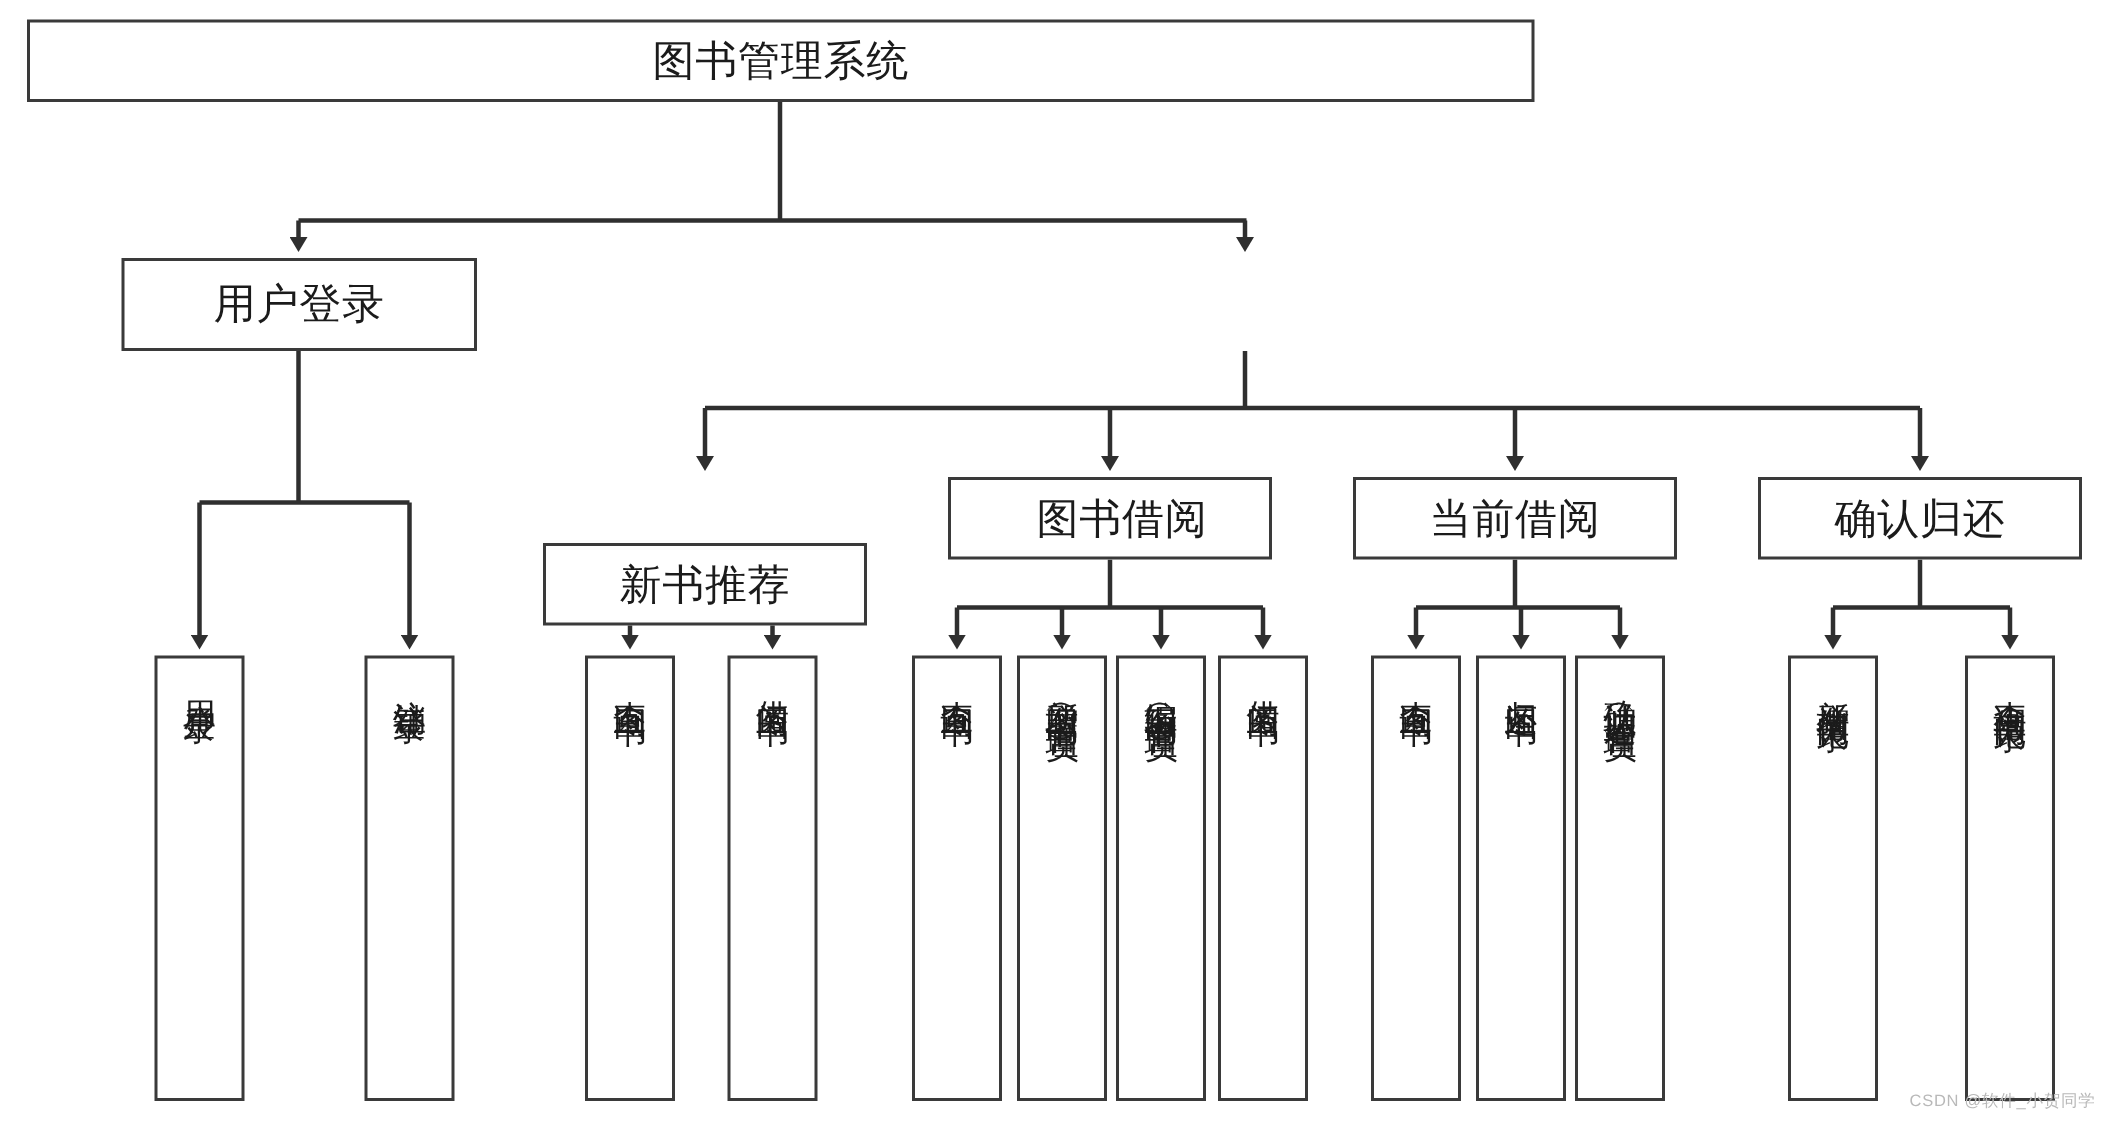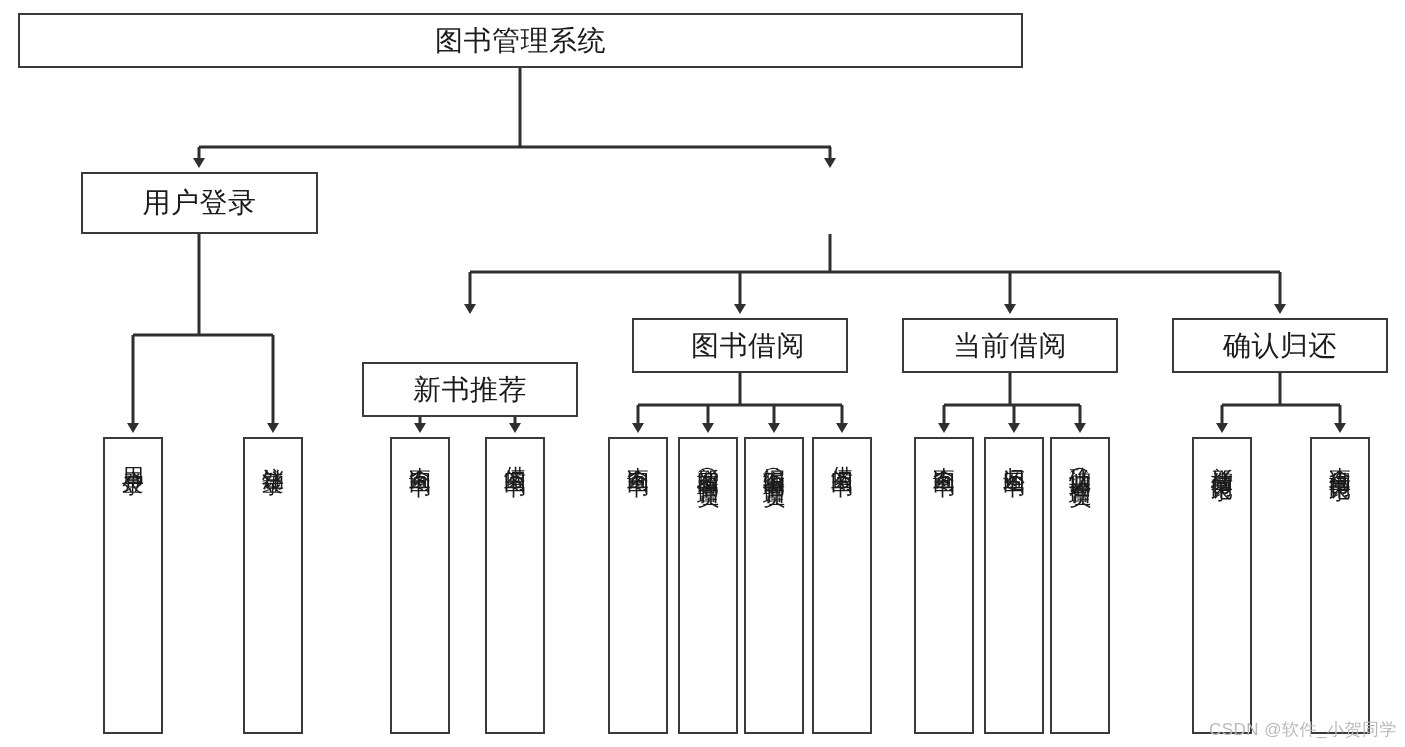--- a/index.html
+++ b/index.html
@@ -53,21 +53,21 @@
     text-orientation: upright;
     font-size: 22px;
     letter-spacing: 3px;
     line-height: 1;
     white-space: nowrap;
   }
   #watermark {
     position: absolute;
     right: 8px;
     bottom: 6px;
-    font-size: 17px;
+    font-size: 11px;
     color: #b9b9b9;
     letter-spacing: 0.5px;
     z-index: 5;
     white-space: nowrap;
   }
 </style>
 </head>
 <body>
 
 <div id="canvas">

